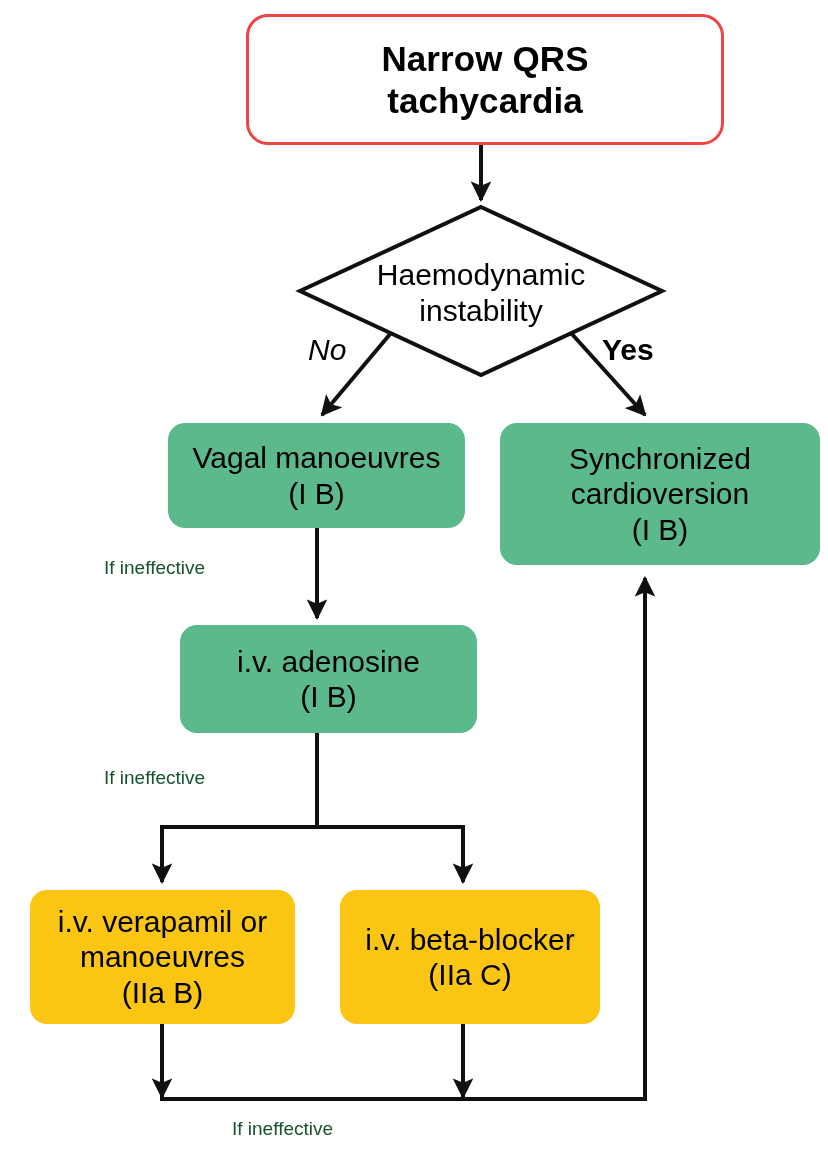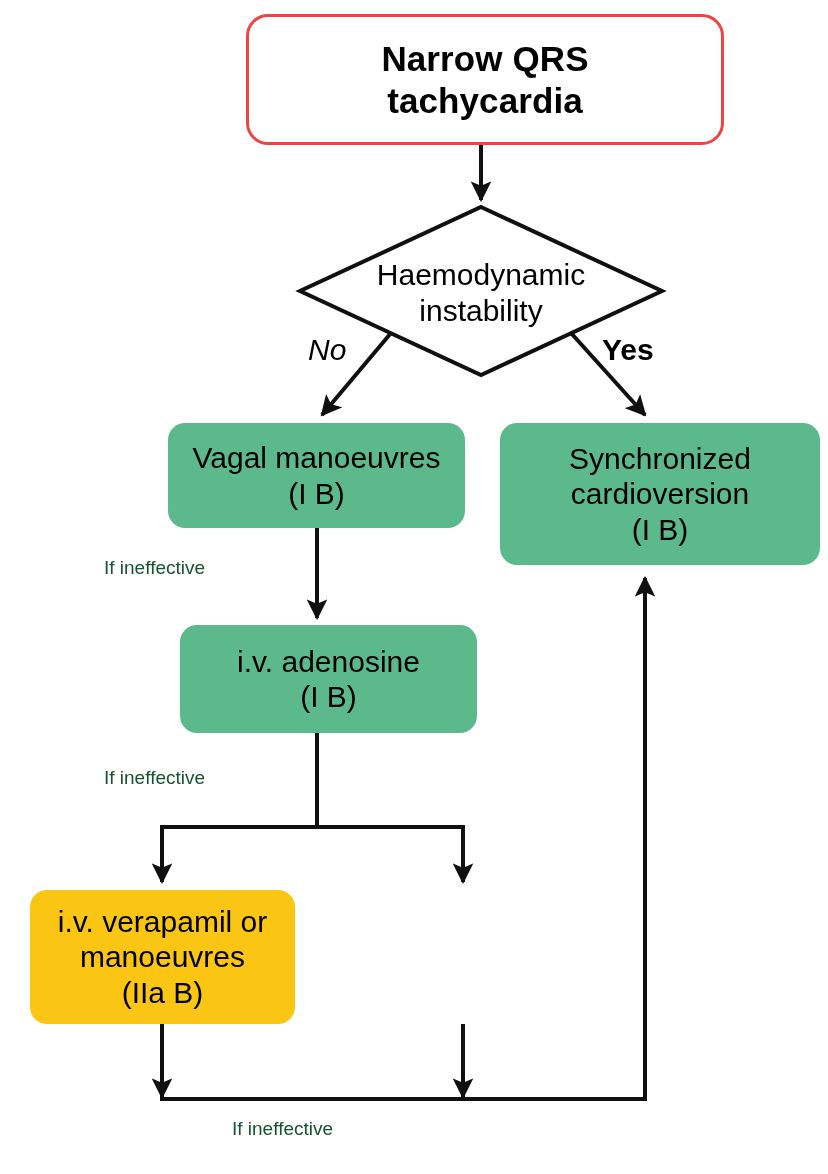--- a/index.html
+++ b/index.html
@@ -147,20 +147,22 @@
 cardioversion
 (I B)</div>
 
   <div class="node node-green" style="left:168px; top:625px; width:297px; height:108px;margin-left:12px;">i.v. adenosine
 (I B)</div>
 
   <div class="node node-yellow" style="left:30px; top:890px; width:265px; height:134px;">i.v. verapamil or
 manoeuvres
 (IIa B)</div>
 
+  <div class="node node-yellow" style="left:340px; top:890px; width:260px; height:134px;">i.v. beta-blocker
+(IIa C)</div>
 
   <div class="edge-label" style="left:104px; top:557px;">If ineffective</div>
 
   <div class="edge-label" style="left:104px; top:767px;">If ineffective</div>
 
   <div class="edge-label" style="left:232px; top:1118px;">If ineffective</div>
 
 </div>
 
 </body></html>

